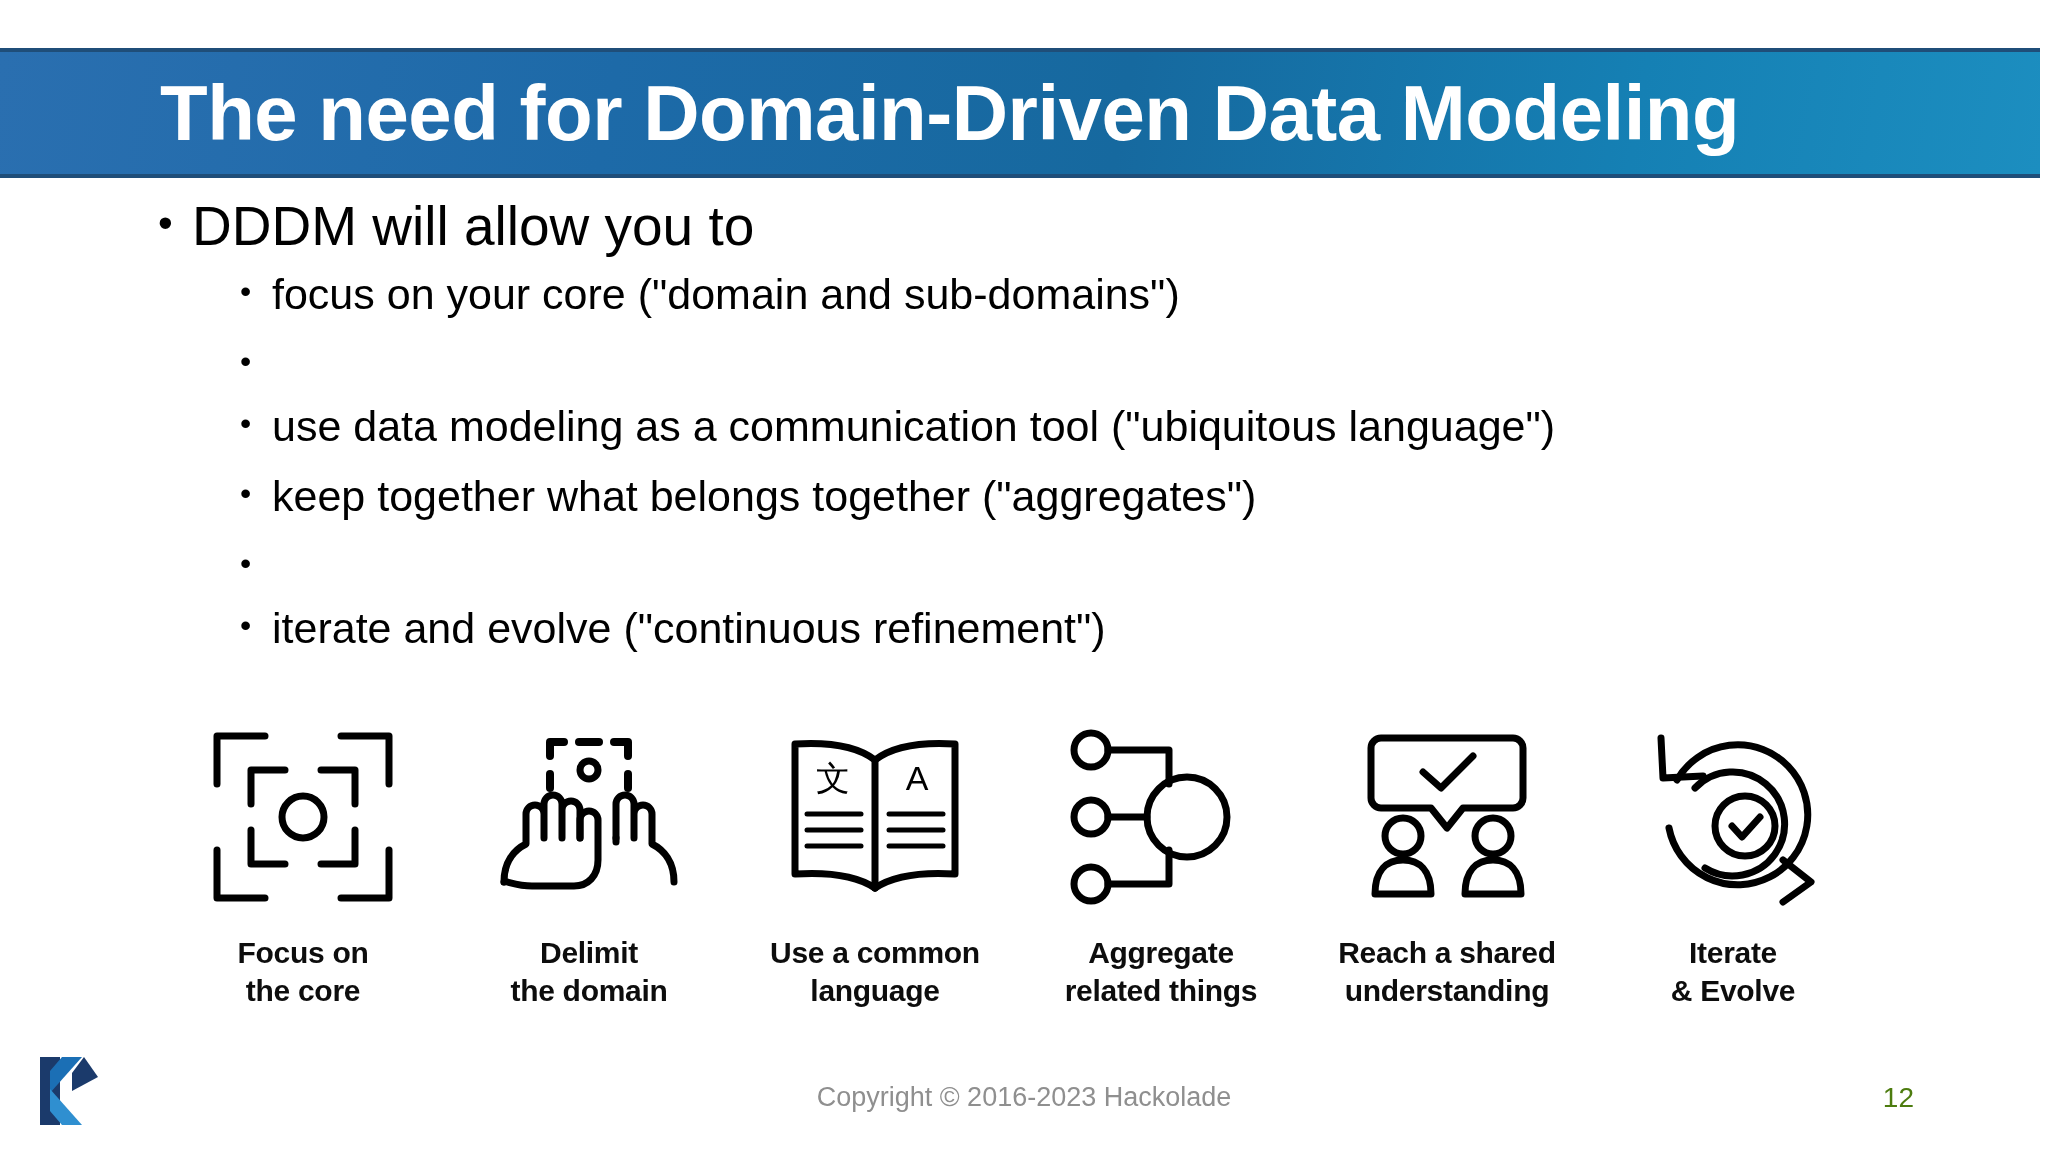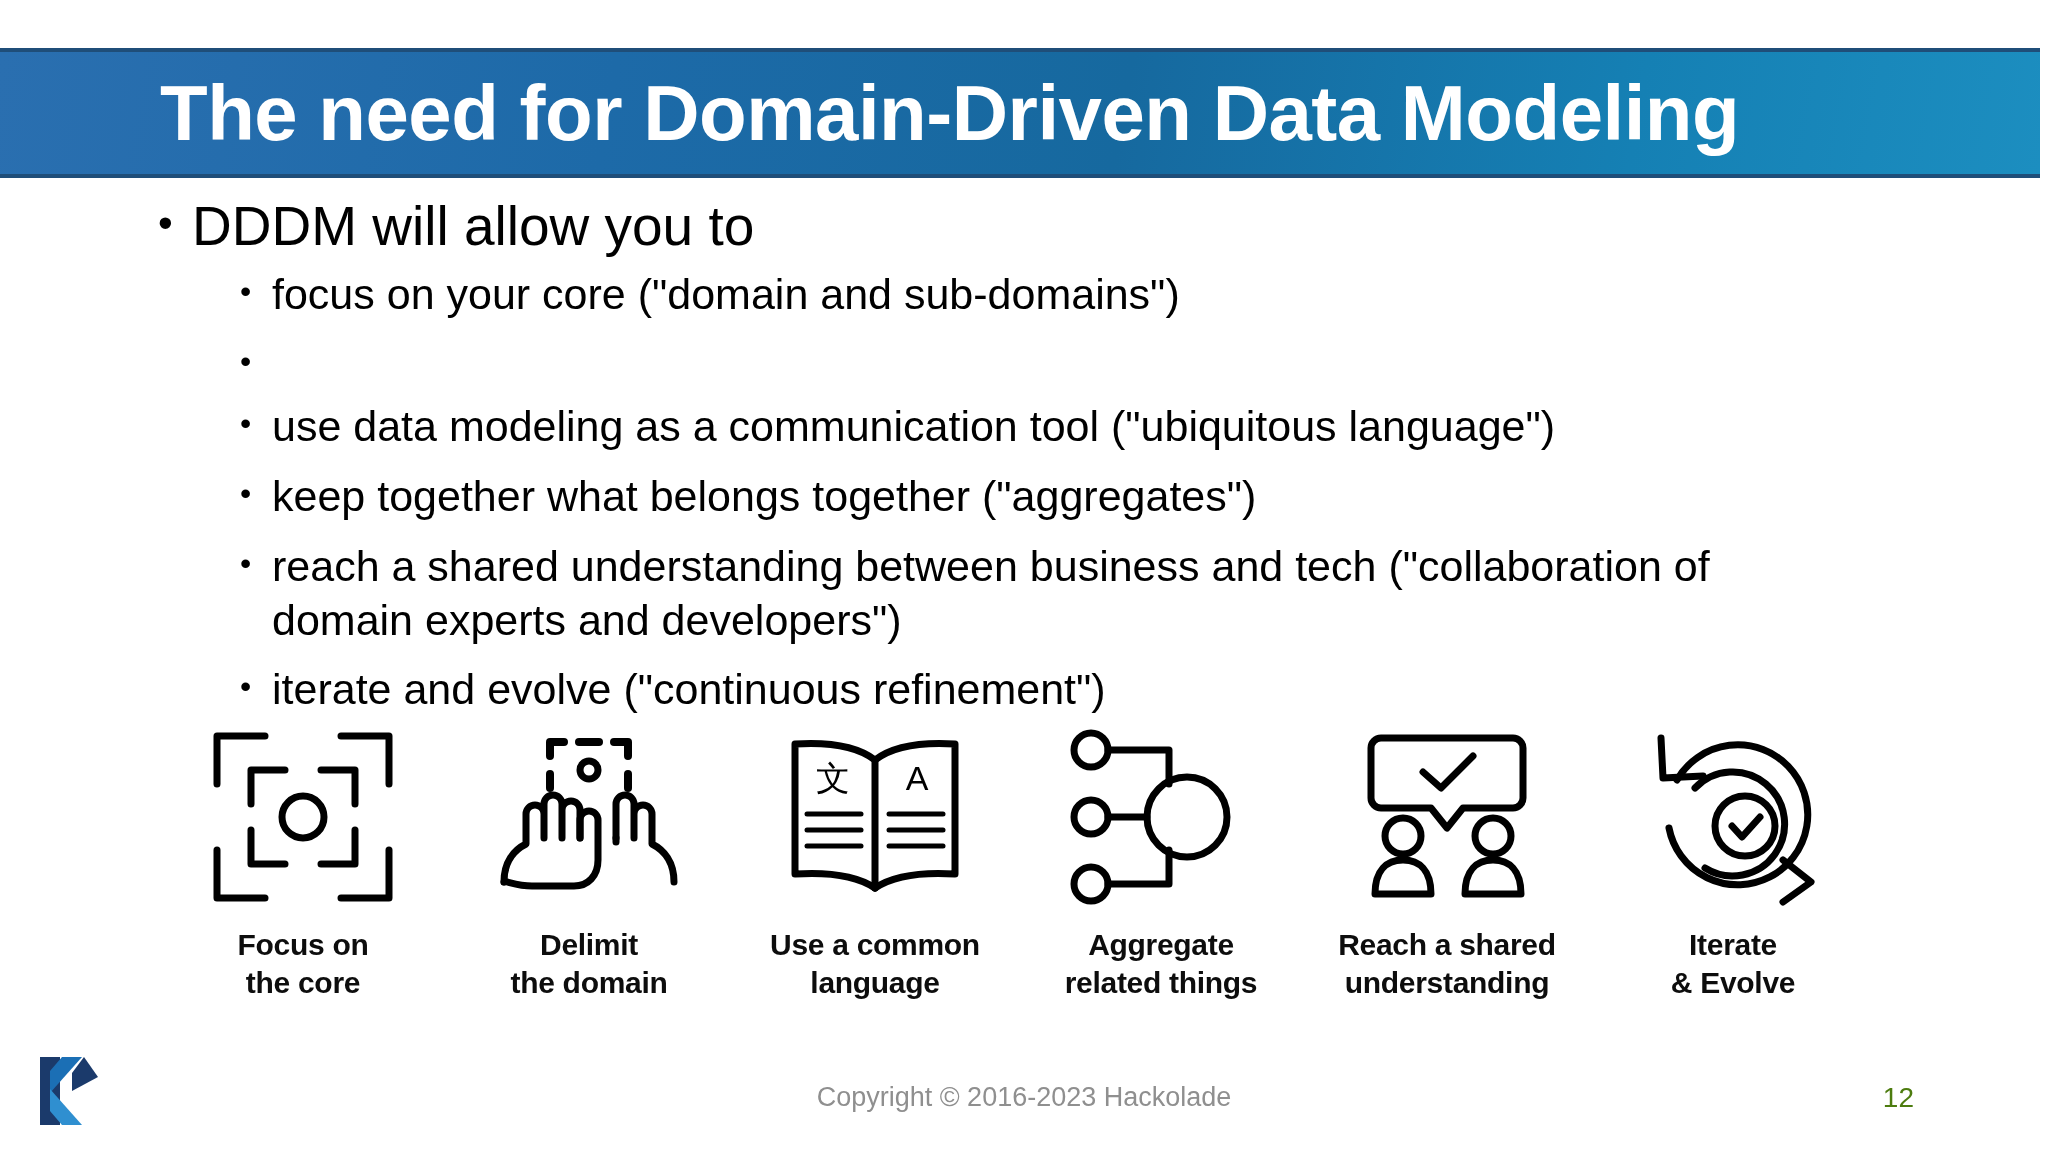--- a/index.html
+++ b/index.html
@@ -105,21 +105,21 @@
     flex-direction: column;
     align-items: center;
   }
   .icon-art {
     height: 190px;
     display: flex;
     align-items: center;
     justify-content: center;
   }
   .icon-caption {
-    margin-top: 14px;
+    margin-top: 22px;
     text-align: center;
     font-size: 30px;
     font-weight: bold;
     color: #0d0d0d;
     line-height: 1.28;
     letter-spacing: -0.3px;
   }
 
   
   .footer-copy {
@@ -173,21 +173,20 @@
       <div class="lvl2">
         <span class="dot">•</span>
         <span class="txt">use data modeling as a communication tool ("ubiquitous language")</span>
       </div>
       <div class="lvl2">
         <span class="dot">•</span>
         <span class="txt">keep together what belongs together ("aggregates")</span>
       </div>
       <div class="lvl2">
         <span class="dot">•</span>
-        <span class="txt">reach a shared understanding between business and tech ("collaboration of domain experts and developers")</span>
       </div>
       <div class="lvl2">
         <span class="dot">•</span>
         <span class="txt">iterate and evolve ("continuous refinement")</span>
       </div>
     </div>
   </div>
 
   <div class="icon-row">
 

